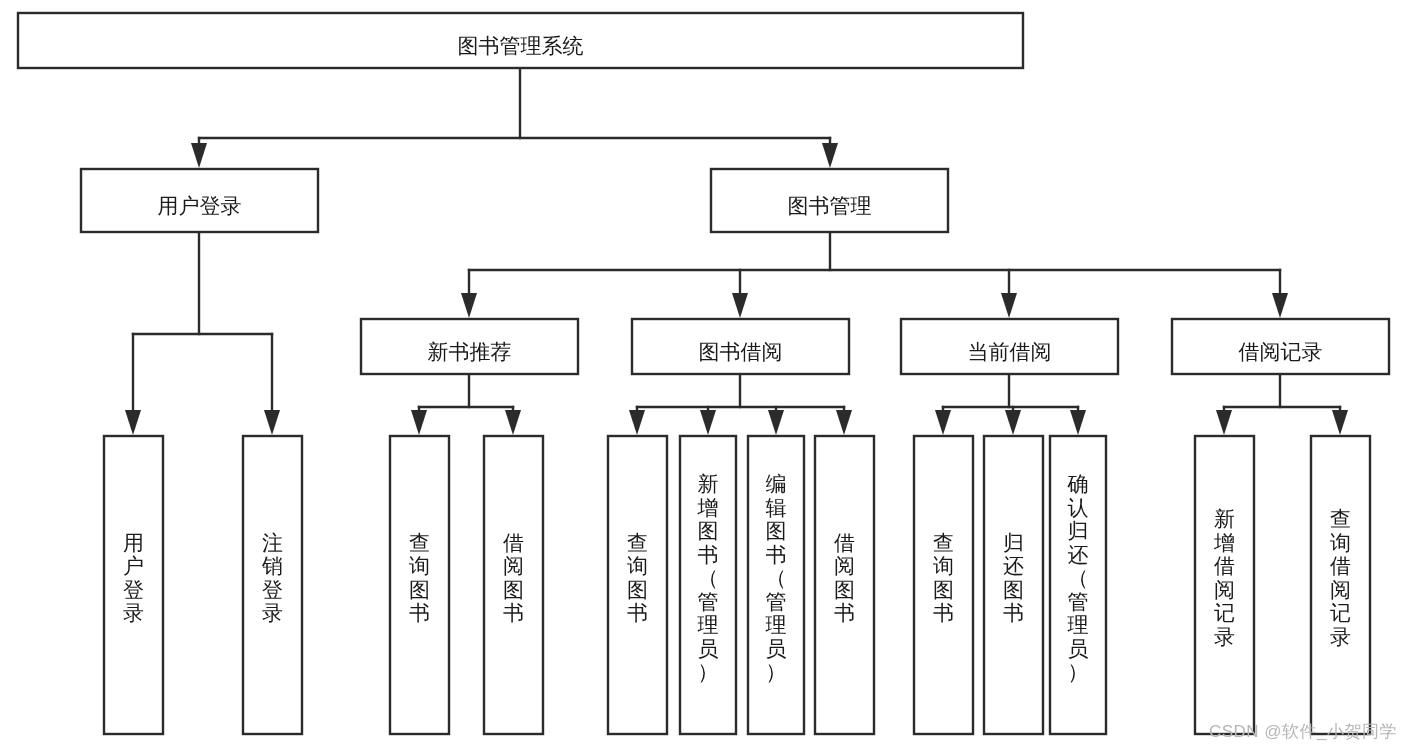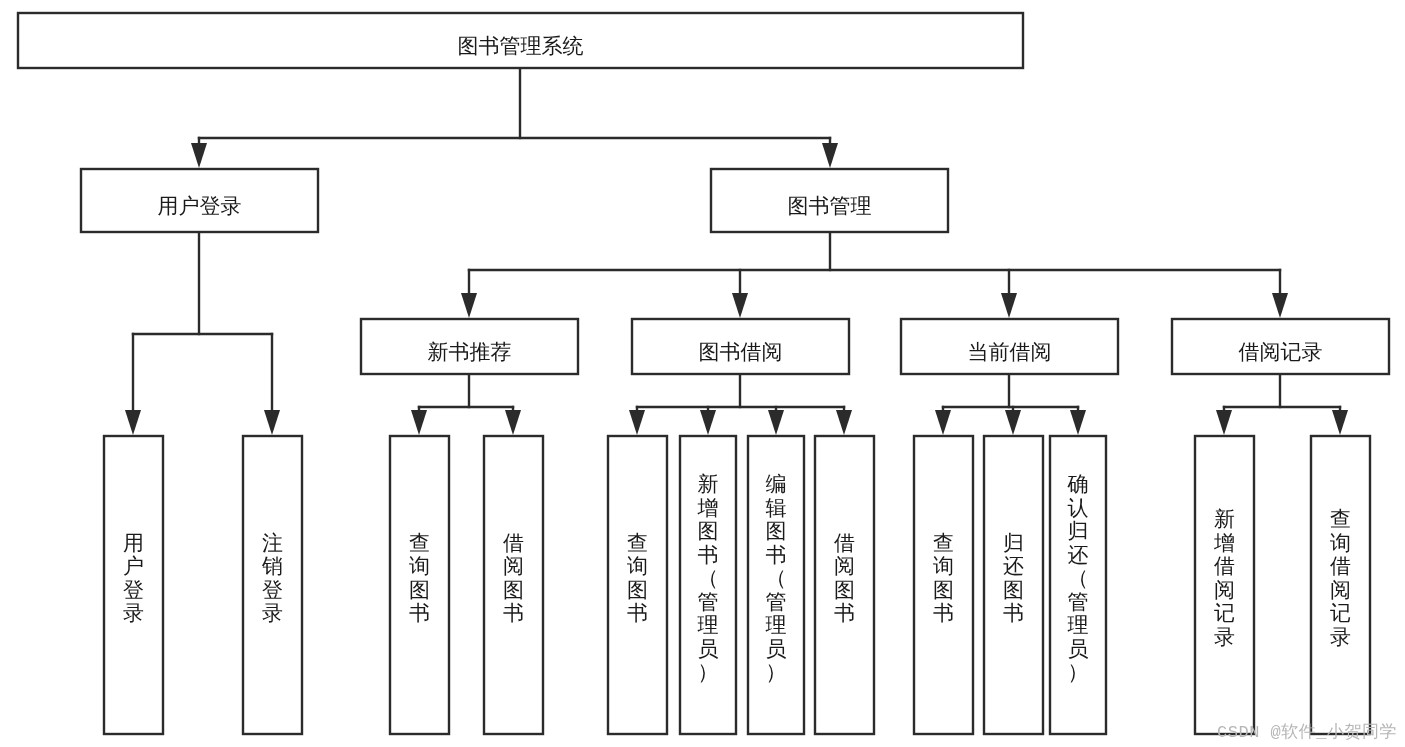--- a/index.html
+++ b/index.html
@@ -43,21 +43,21 @@
     stroke-linecap: square;
   }
   .arrow-head {
     fill: #2b2b2b;
     stroke: none;
   }
   .watermark {
     position: absolute;
     right: 8px;
     bottom: 4px;
-    font-family: Liberation Mono, monospace;
+    font-family: Liberation Sans, sans-serif;
     font-size: 17px;
     color: #b6b6b6;
     white-space: nowrap;
     letter-spacing: 0.5px;
   }
 </style>
 </head>
 <body>
 
 <div id="diagram-root">

